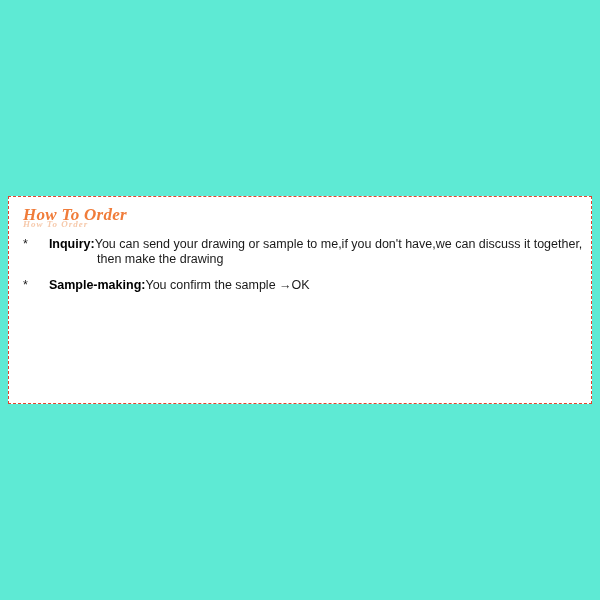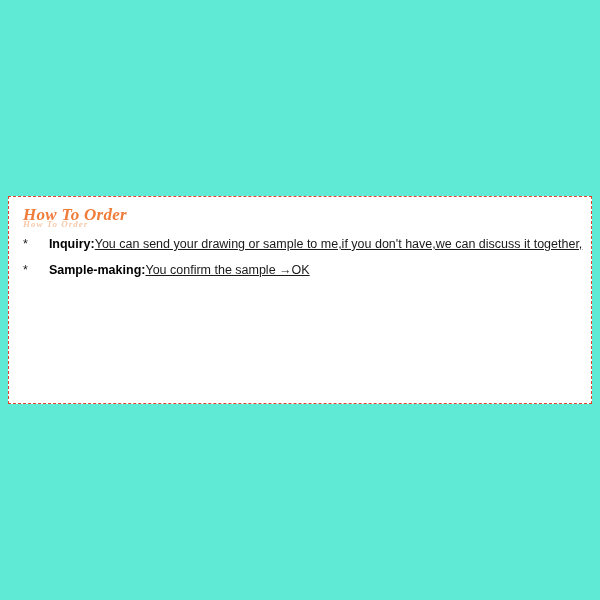--- a/index.html
+++ b/index.html
@@ -73,21 +73,20 @@
     margin-right: 3px;
   }
   .step .lbl {
     font-weight: bold;
     color: #000000;
     padding-left: 18px;
   }
   .step .txt {
     font-weight: normal;
     color: #1a1a1a;
-    text-decoration: underline;
   }
   .step .cont {
     display: block;
     margin-left: 74px;
     white-space: nowrap;
   }
 </style>
 </head>
 <body>
 
@@ -97,20 +96,21 @@
 
       <div class="title-wrap">
         <div class="title">How To Order</div>
         <div class="title-ghost">How To Order</div>
       </div>
 
       <div class="steps">
 
         <div class="step">
           <span class="star">*</span><span class="lbl">Inquiry:</span><span class="txt">You can send your drawing or sample to me,if you don't have,we can discuss it together,</span>
+          <span class="cont">then make the drawing</span>
         </div>
 
 
         <div class="step">
           <span class="star">*</span><span class="lbl">Sample-making:</span><span class="txt">You confirm the sample →OK</span>
         </div>
 
 
 
       </div>

